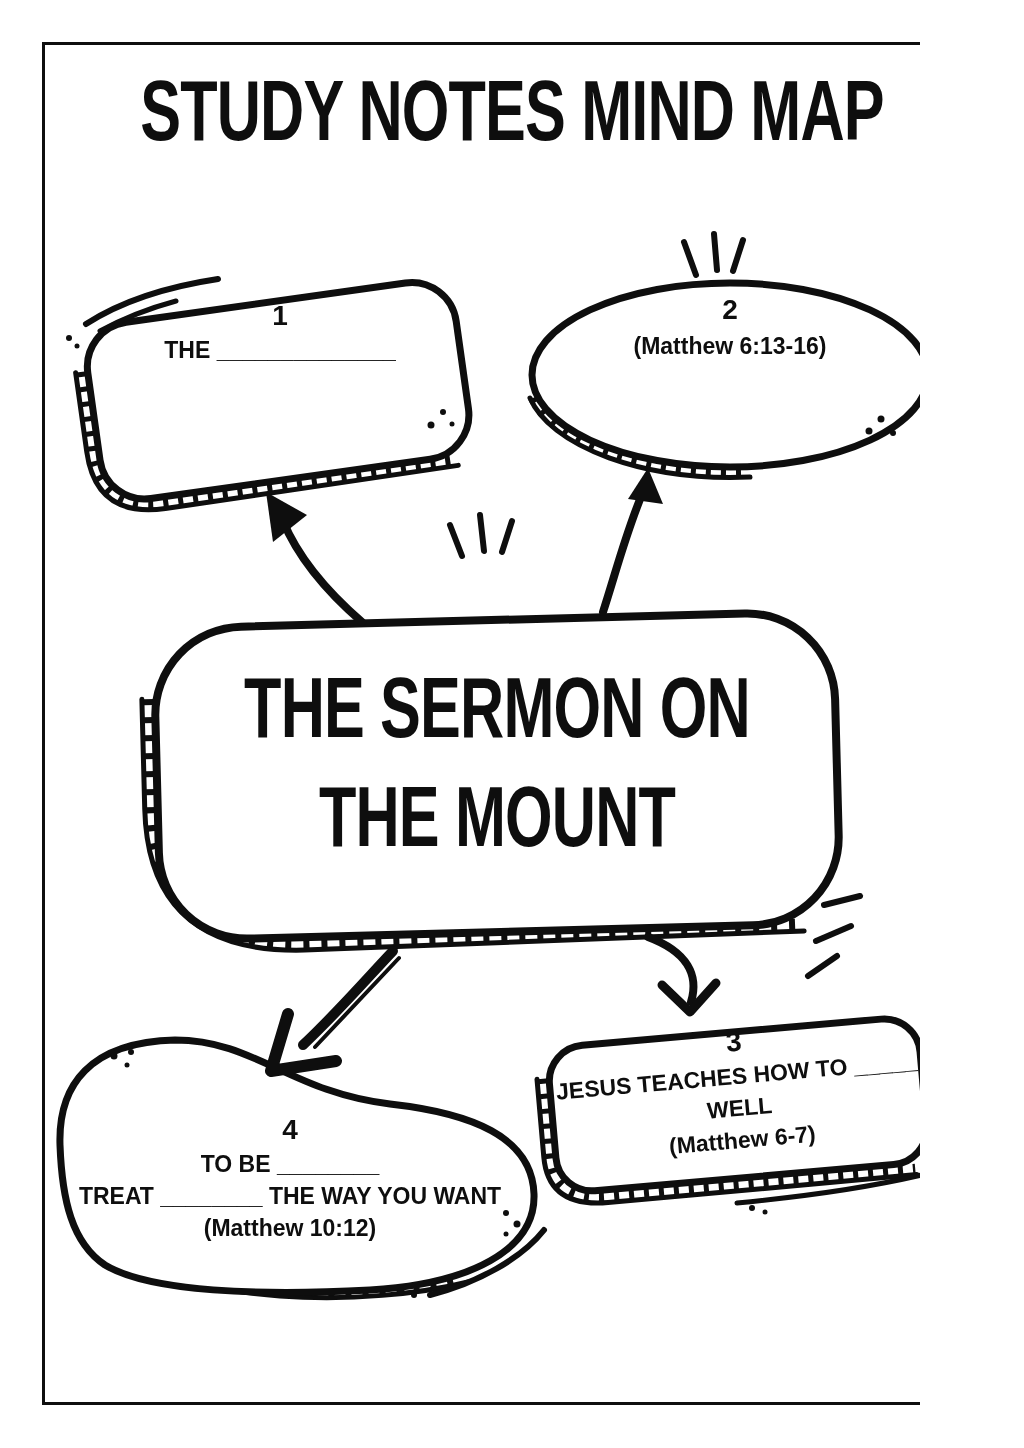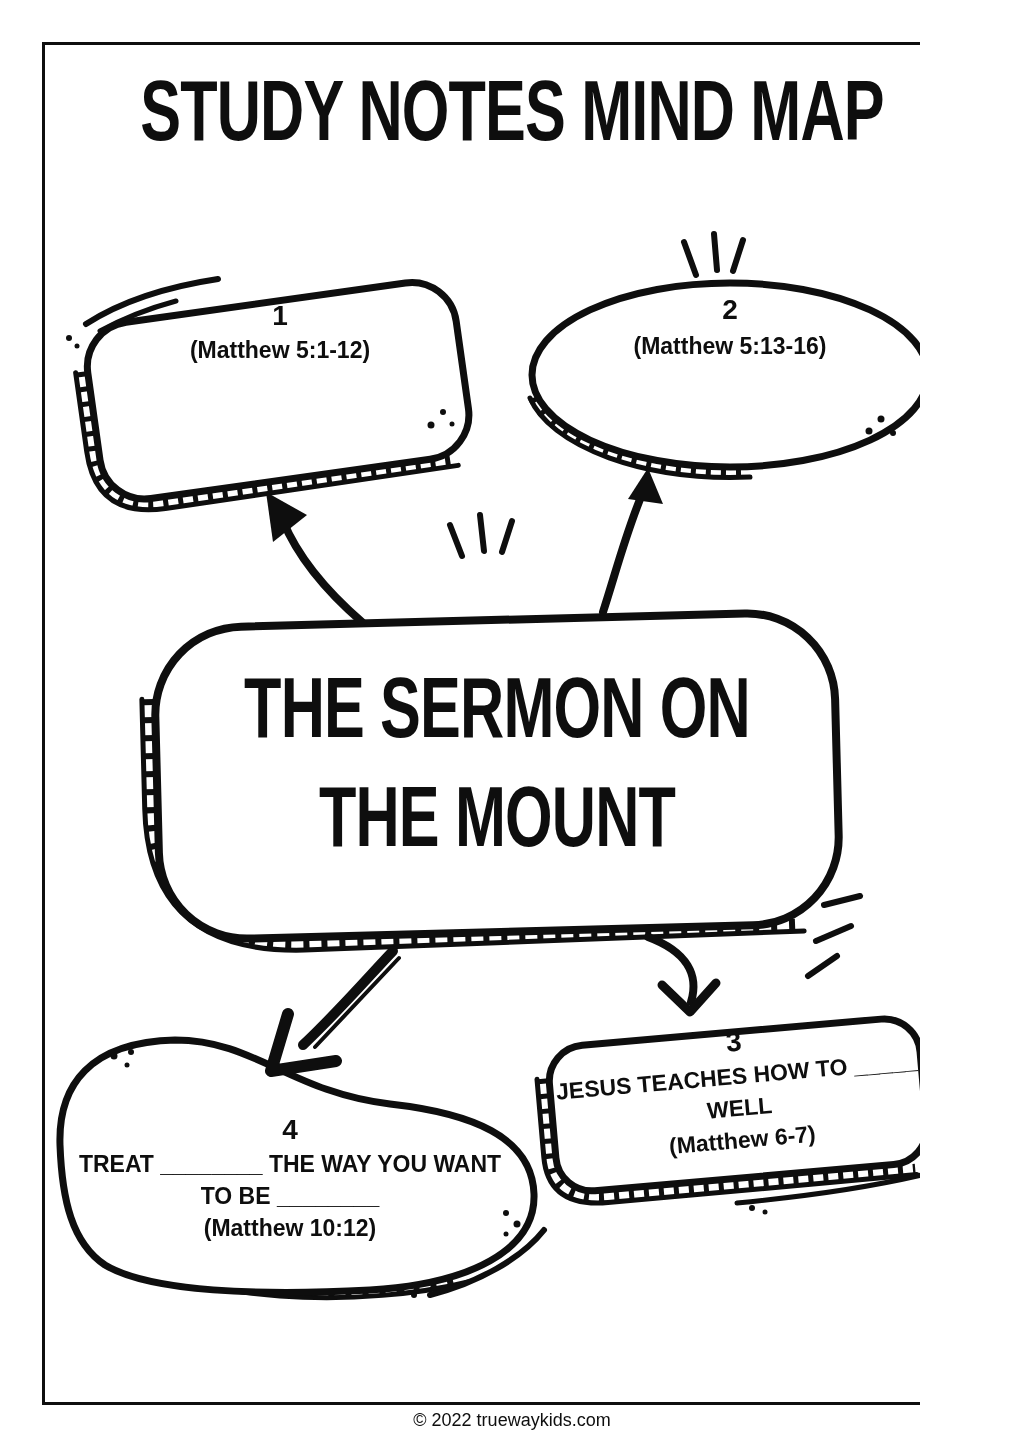--- a/index.html
+++ b/index.html
@@ -143,42 +143,41 @@
       <path d="M 288,1014 L 271,1071 L 336,1061" stroke-width="12"></path>
     </g>
     <g>
       <path d="M 648,937 C 688,952 699,976 691,1002" stroke-width="8"></path>
       <path d="M 662,985 L 690,1012 L 716,983" stroke-width="9"></path>
     </g>
   </svg>
 
   <div class="bubble-text bt1">
     <div class="num">1</div>
-    <div class="line">(Matthew 5:1-12)</div>
+    <div class="line">THE ______________</div>
   </div>
 
   <div class="bubble-text bt2">
     <div class="num">2</div>
-    <div class="line">(Matthew 5:13-16)</div>
+    <div class="line">(Matthew 6:13-16)</div>
   </div>
 
   <div class="center-text impact">
     <div>THE SERMON ON</div>
     <div>THE MOUNT</div>
   </div>
 
   <div class="bubble-text bt3">
     <div class="num">3</div>
     <div class="line">JESUS TEACHES HOW TO _____</div>
     <div class="line">WELL</div>
     <div class="line">(Matthew 6-7)</div>
   </div>
 
   <div class="bubble-text bt4">
     <div class="num">4</div>
+    <div class="line">TO BE ________</div>
     <div class="line">TREAT ________ THE WAY YOU WANT</div>
-    <div class="line">TO BE ________</div>
     <div class="line">(Matthew 10:12)</div>
   </div>
 
-  <div class="footer">© 2022 truewaykids.com</div>
 
 </div>
 
 </body></html>

